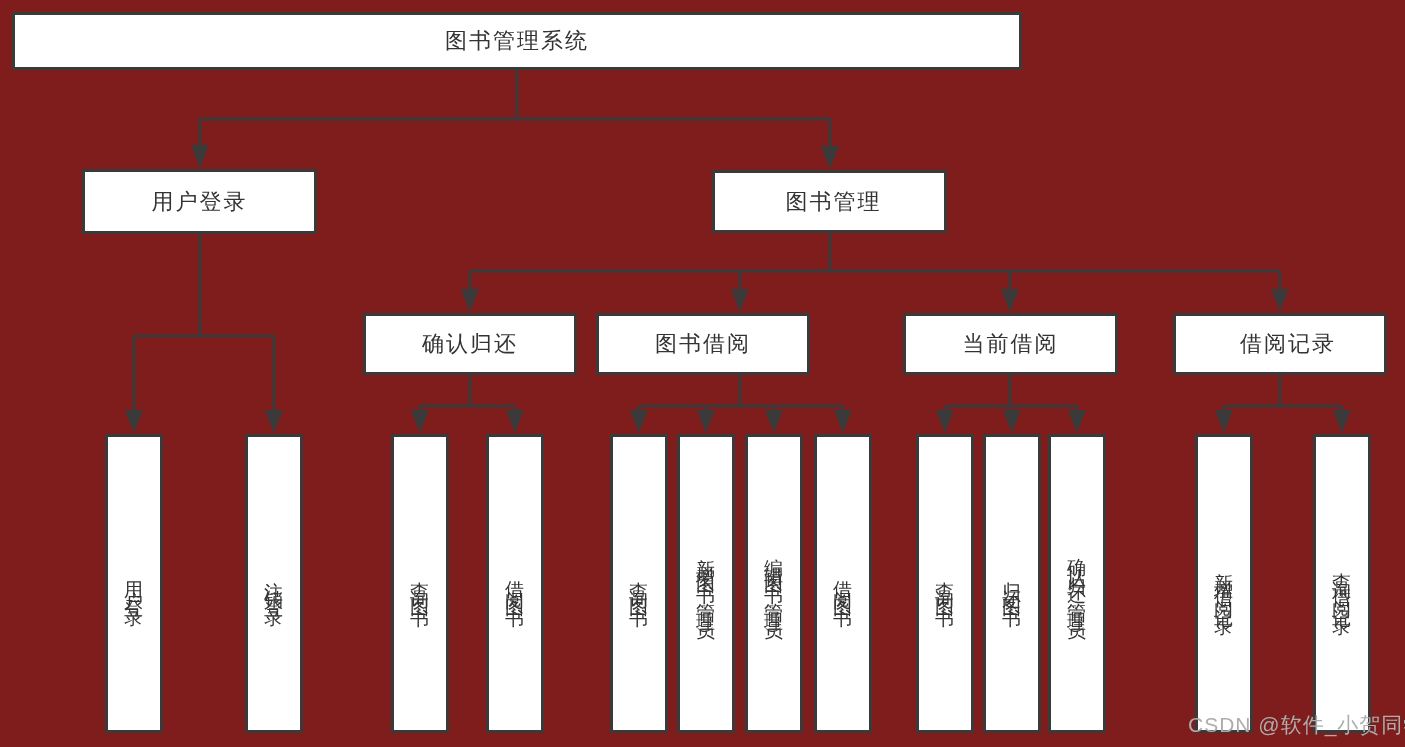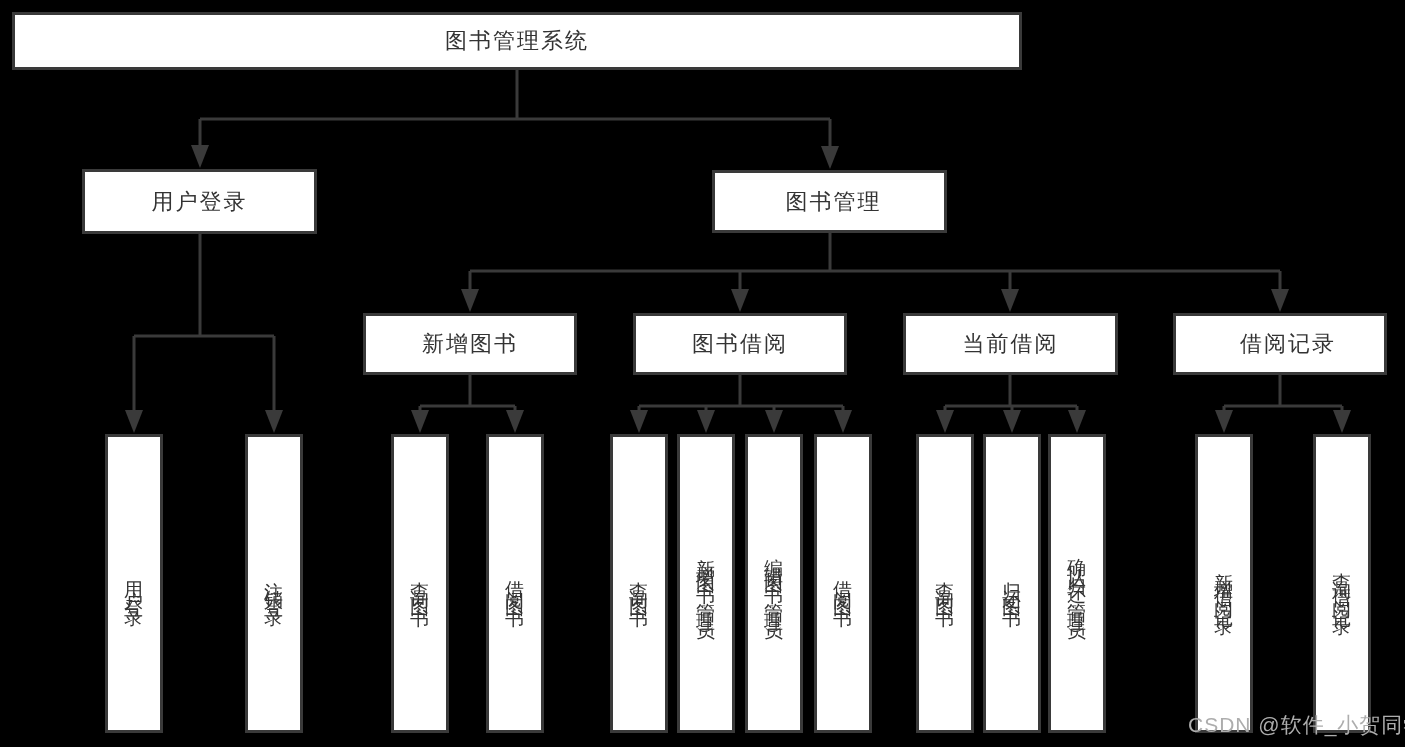--- a/index.html
+++ b/index.html
@@ -1,17 +1,17 @@
 <!DOCTYPE html>
 <html><head>
 <meta charset="utf-8">
 <style>
   html,body{margin:0;padding:0;background:#fff;}
   .canvas{
-    position:relative;width:1405px;height:747px;background:#000000;
+    position:relative;width:1405px;height:747px;background:#7f1d1d;
     font-family:"Liberation Sans", sans-serif;overflow:hidden;
   }
   .wires{position:absolute;left:0;top:0;z-index:1;}
   .box{
     position:absolute;box-sizing:border-box;background:#ffffff;
     border:3px solid #3a3a3a;display:flex;align-items:center;justify-content:center;
     color:#333333;z-index:2;text-align:center;
   }
   .hbox{font-size:22px;letter-spacing:2px;}
   .vbox{font-size:19px;}
@@ -66,23 +66,23 @@
   </div>
 
   <div class="box hbox" style="left:82px;top:169px;width:235px;height:65px;">
     <span>用户登录</span>
   </div>
   <div class="box hbox" style="left:712px;top:170px;width:235px;height:63px;padding-left:8px;">
     <span>图书管理</span>
   </div>
 
   <div class="box hbox" style="left:363px;top:313px;width:214px;height:62px;">
-    <span>新增图书</span>
+    <span>确认归还</span>
   </div>
-  <div class="box hbox" style="left:633px;top:313px;width:214px;height:62px;">
+  <div class="box hbox" style="left:596px;top:313px;width:214px;height:62px;">
     <span>图书借阅</span>
   </div>
   <div class="box hbox" style="left:903px;top:313px;width:215px;height:62px;text-align:right;">
     <span>当前借阅</span>
   </div>
   <div class="box hbox" style="left:1173px;top:313px;width:214px;height:62px;padding-left:16px;">
     <span>借阅记录</span>
   </div>
 
   <div class="box vbox" style="left:105px;top:434px;width:58px;height:299px;">

